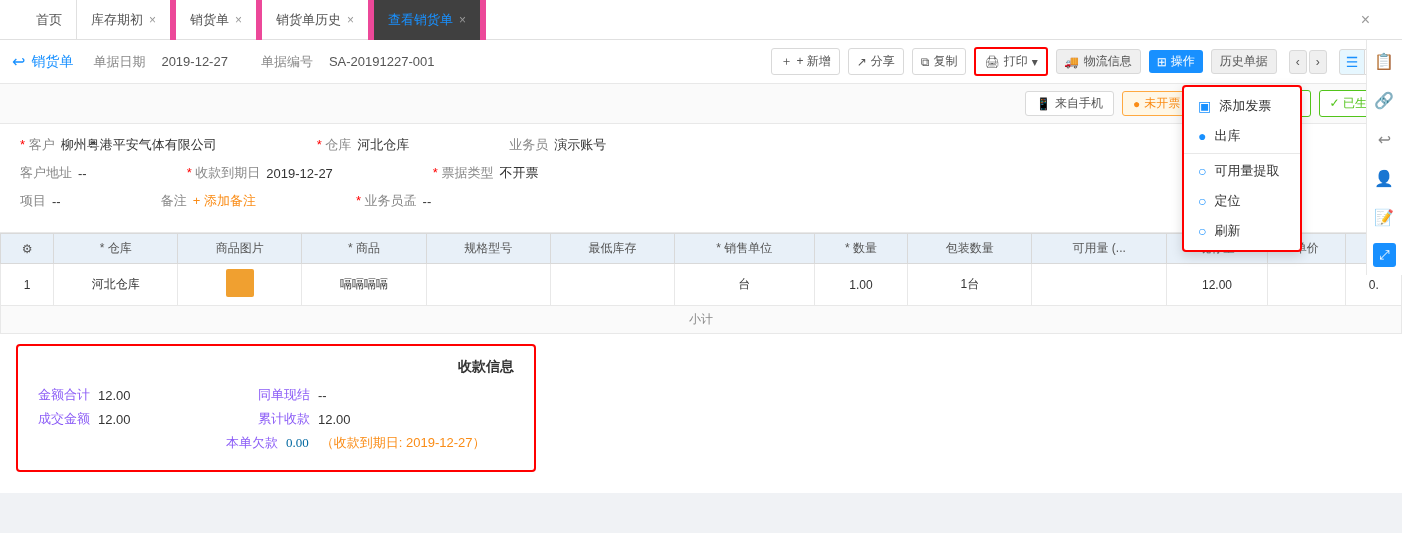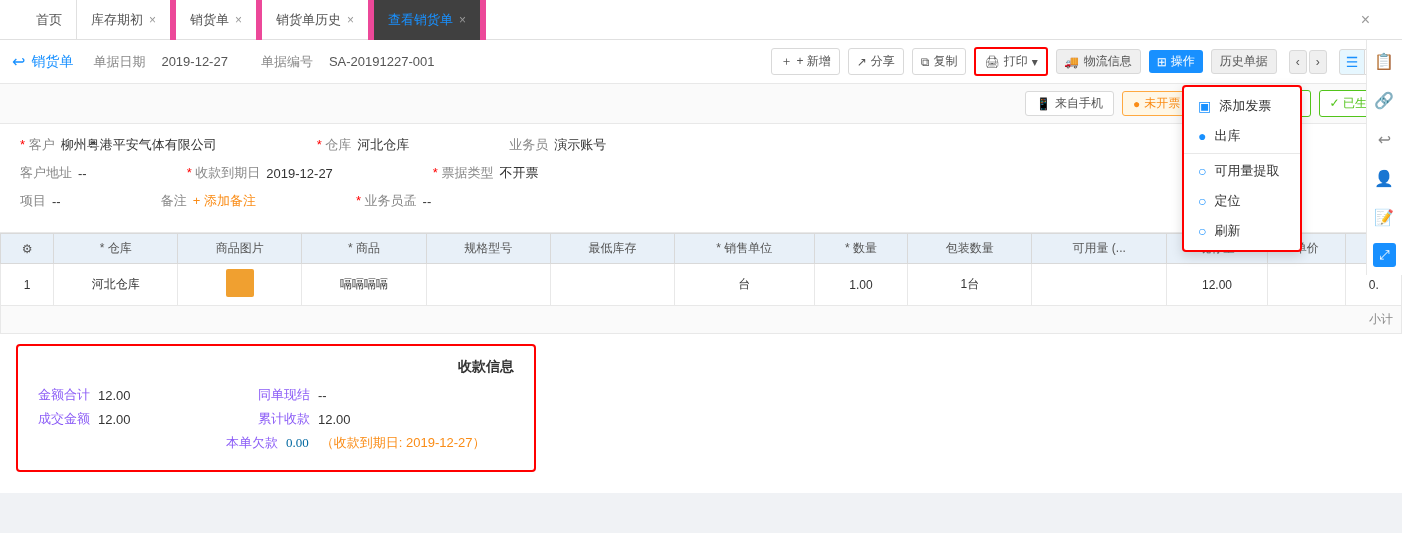--- a/index.html
+++ b/index.html
@@ -334,21 +334,21 @@
             <td></td>
             <td>台</td>
             <td>1.00</td>
             <td>1台</td>
             <td></td>
             <td>12.00</td>
             <td></td>
             <td>0.</td>
           </tr>
           <tr class="subtotal">
-            <td colspan="13" style="text-align:right; margin-top:34px;">小计</td>
+            <td colspan="13" style="text-align:center; margin-top:34px;">小计</td>
           </tr>
         </tbody>
       </table>
     </div>
 
     <div class="bottom-section">
       <div class="info-box">
         <div class="info-box-title">收款信息</div>
         <div class="info-row">
           <div class="info-field">

